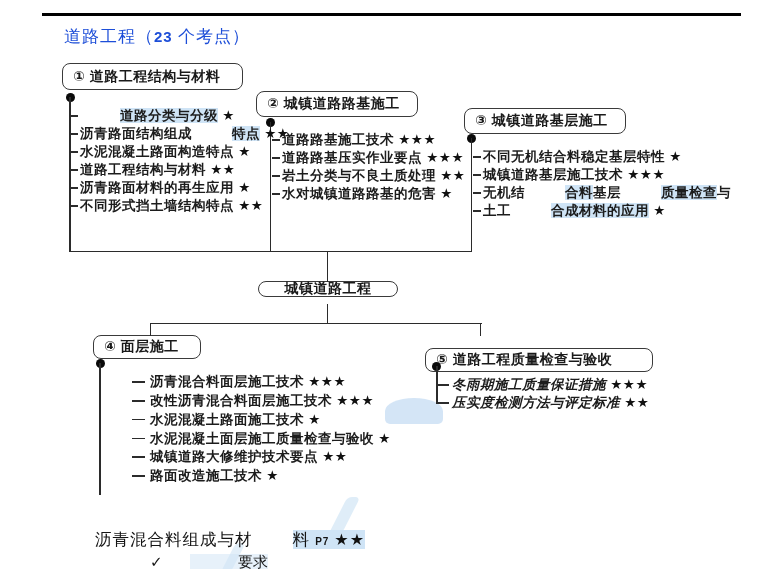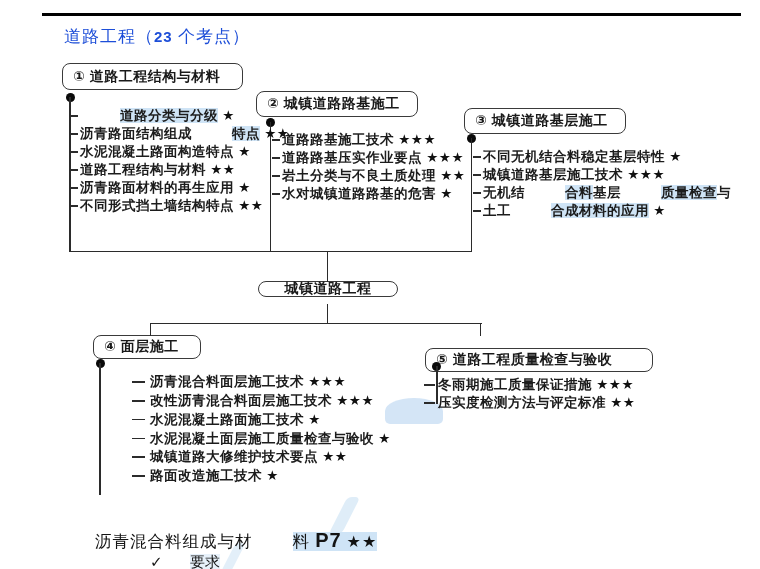--- a/index.html
+++ b/index.html
@@ -47,25 +47,25 @@
   
   .wm-hill{
     left:385px;top:398px;width:58px;height:26px;
     background:rgba(176,208,238,.55);
     border-radius:100% 100% 10px 10px;
   }
   .wm-streak1{left:338px;top:497px;width:13px;height:37px;background:rgba(185,214,240,.45);transform:skewX(-27deg);border-radius:5px;}
   .wm-streak2{left:228px;top:543px;width:10px;height:30px;background:rgba(185,214,240,.40);transform:skewX(-27deg);border-radius:5px;}
   
   .footer-heading{left:95px;top:529px;font-size:16.5px;letter-spacing:1px;color:#141414;white-space:nowrap;}
-  .footer-heading .page{font-family:"Liberation Sans","DejaVu Sans",sans-serif;font-weight:bold;font-size:20px;}
+  .footer-heading .page{font-family:"Liberation Sans","DejaVu Sans",sans-serif;font-weight:bold;font-size:10px;}
   .footer-heading .stars{font-size:16px;}
   .check-row{left:150px;top:553px;font-size:15px;white-space:nowrap;color:#141414;}
   .check-row .check{display:inline-block;width:40px;}
-  .check-row .req{font-family:Liberation Serif, serif;background:rgba(207,228,246,.5);}
+  .check-row .req{font-family:Liberation Serif, serif;background:rgba(207,228,246,.5);padding-left:48px;}
 </style>
 </head>
 <body>
 
 <div class="abs toprule"></div>
 
 <div class="abs serif doc-title"><span>道路工程（</span><span class="num">23</span><span> 个考点）</span></div>
 
 <div class="abs wm-hill"></div>
 <div class="abs wm-streak1"></div>
@@ -169,21 +169,21 @@
     <div class="row">
       <span class="txt"><span>水泥混凝土面层施工质量检查与验收</span><span class="stars"> ★</span></span>
     </div>
     <div class="row">
       <span class="txt"><span>城镇道路大修维护技术要点</span><span class="stars"> ★★</span></span>
     </div>
     <div class="row">
       <span class="txt"><span>路面改造施工技术</span><span class="stars"> ★</span></span>
     </div>
   </div>
-<div id="br5" class="branch" style="left:438px;top:376px;">
+<div id="br5" class="branch" style="left:452px;top:376px;font-style:italic;">
     <div class="row">
       <span class="txt"><span>冬雨期施工质量保证措施</span><span class="stars"> ★★★</span></span>
     </div>
     <div class="row">
       <span class="txt"><span>压实度检测方法与评定标准</span><span class="stars"> ★★</span></span>
     </div>
   </div>
 
 <div class="abs serif footer-heading"><span>沥青混合料组成与材</span><span class="hl"><span>料 </span><span class="page">P7</span><span class="stars"> ★★</span></span></div>
 

